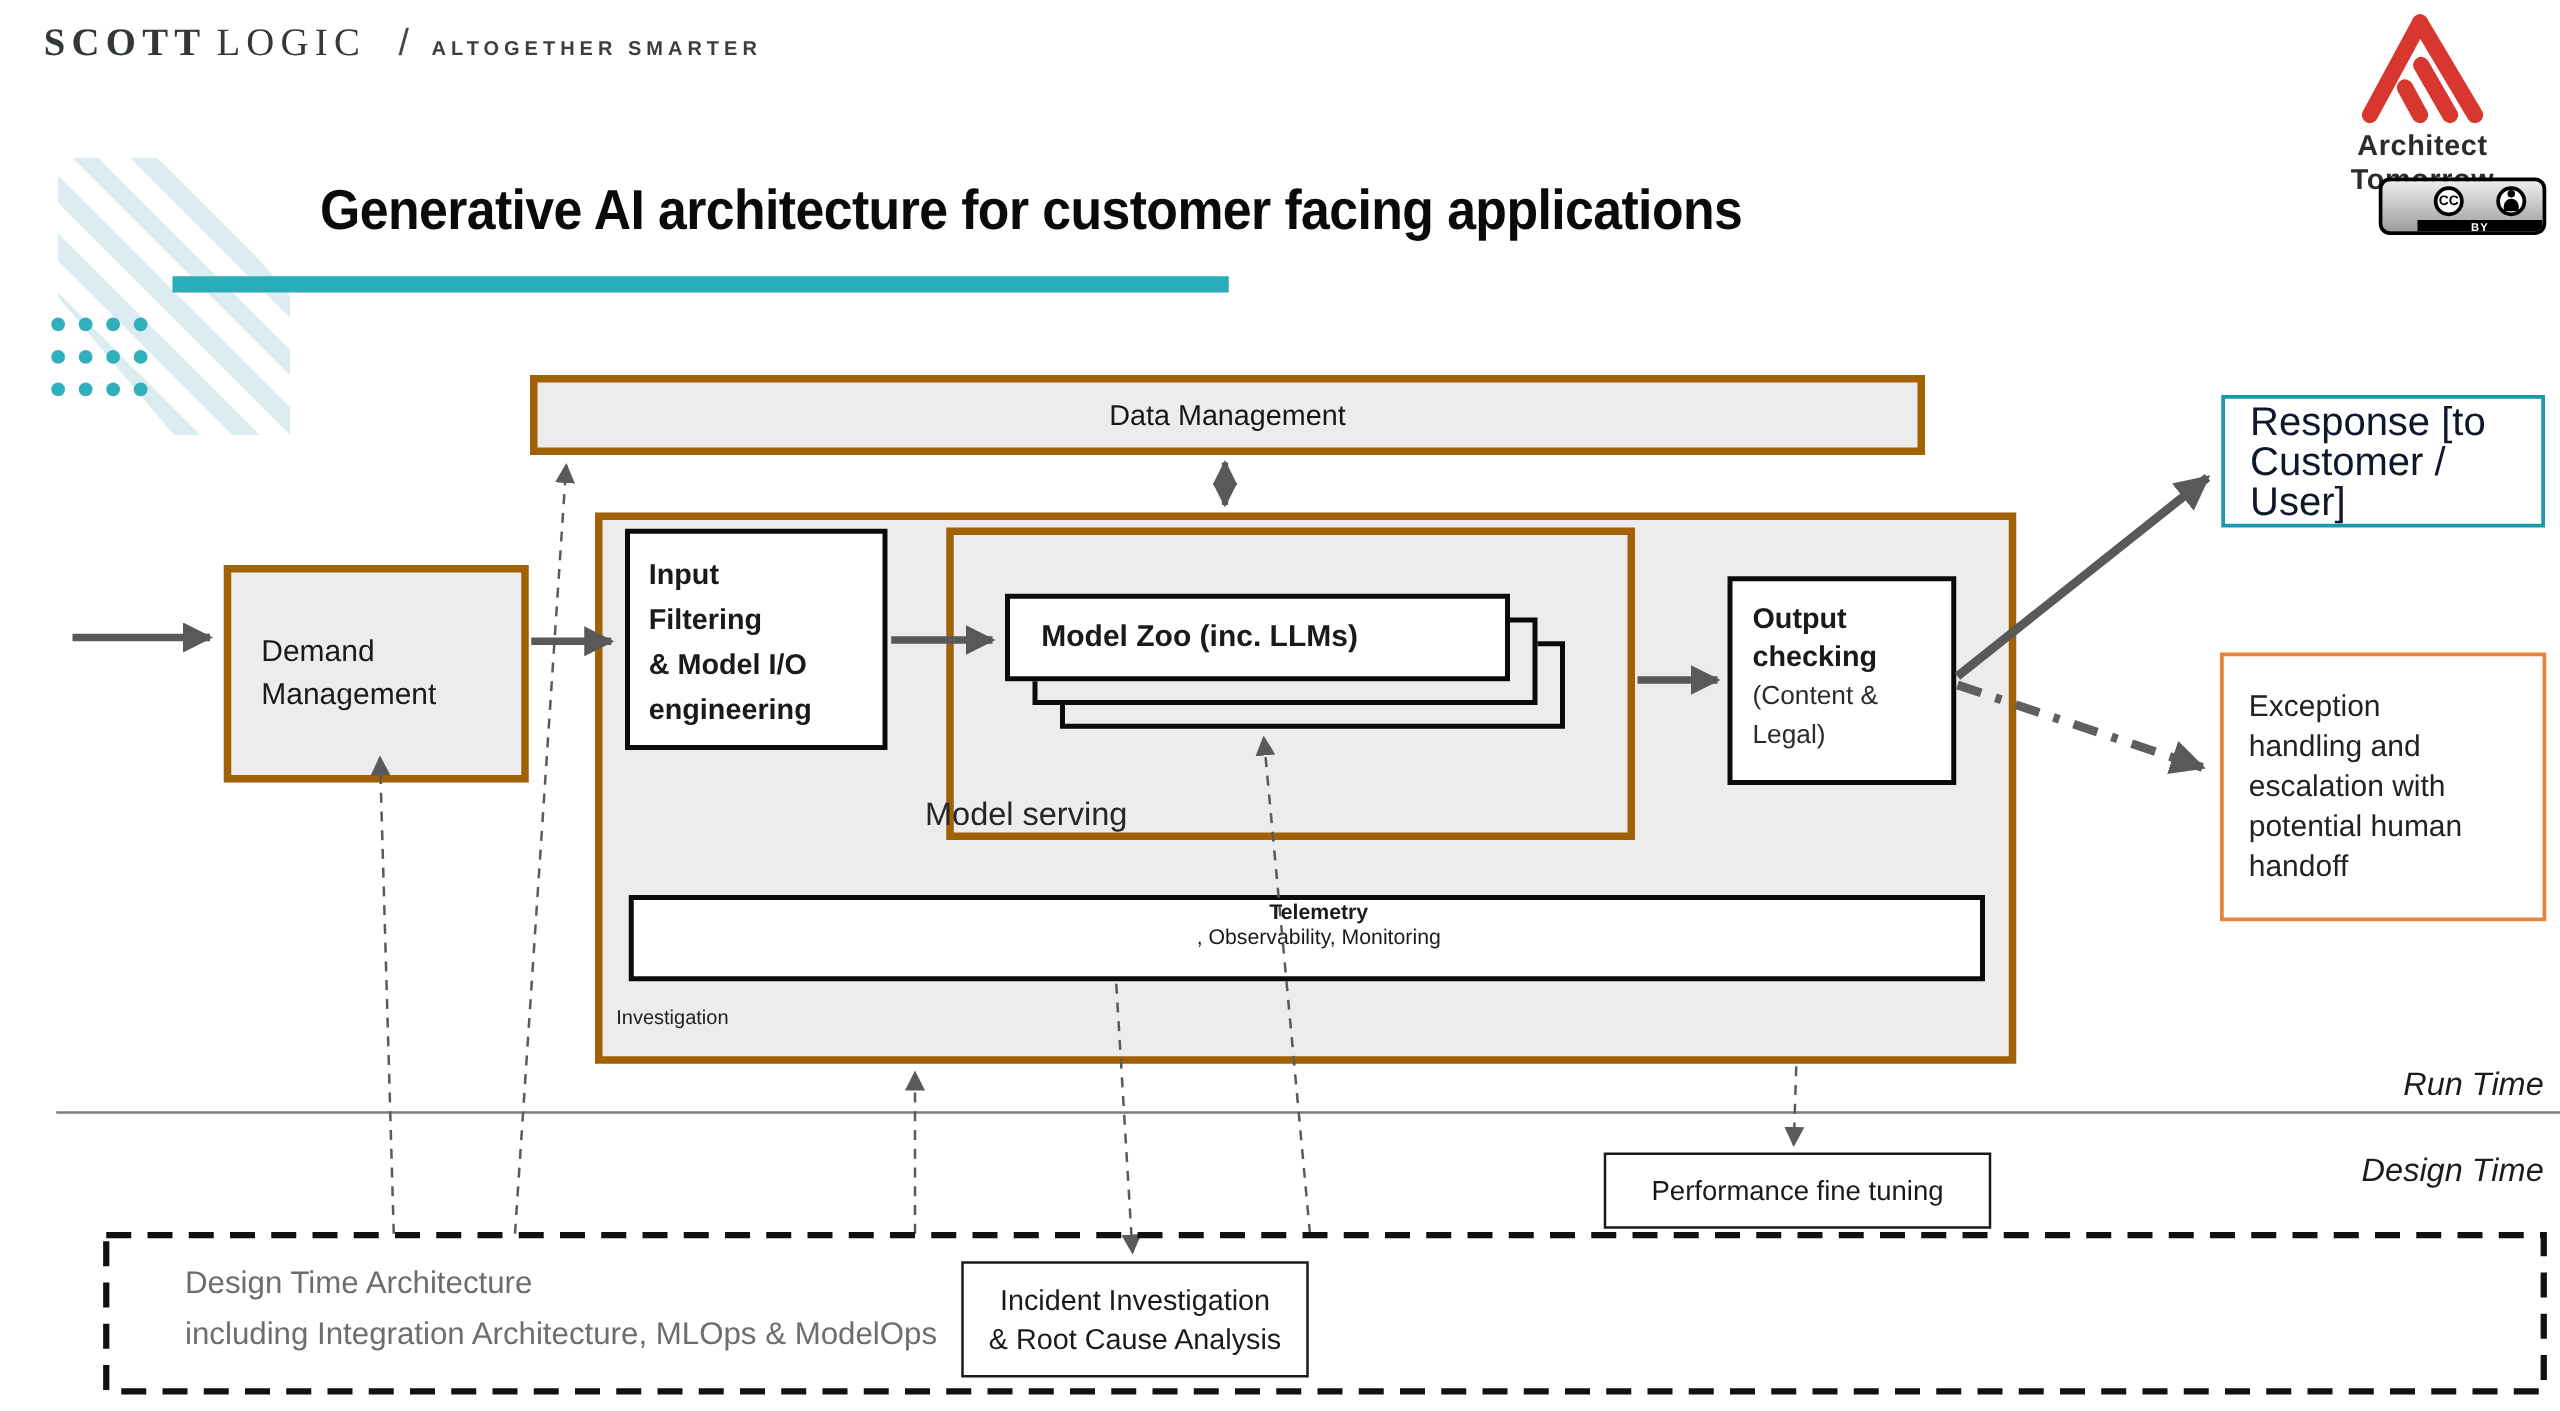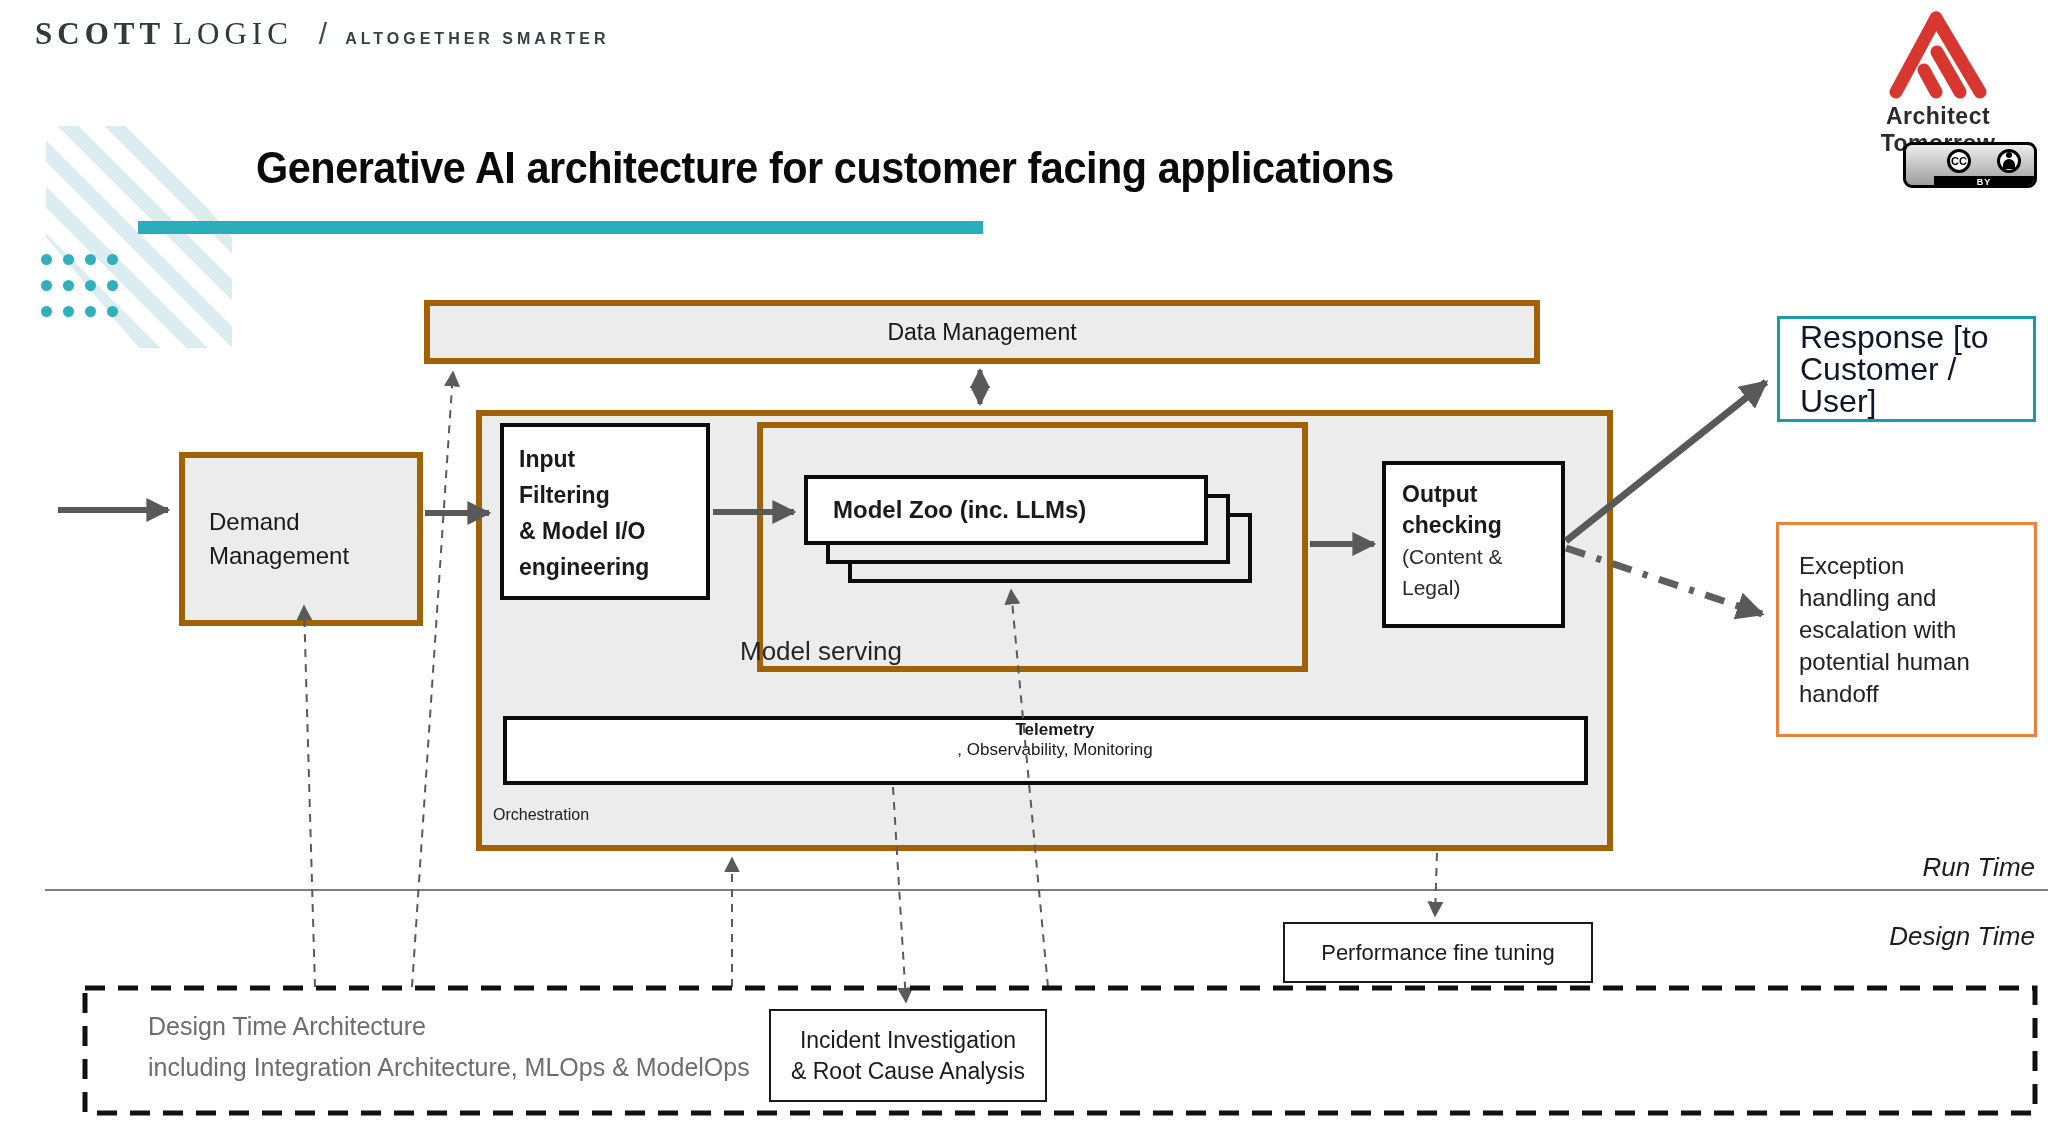--- a/index.html
+++ b/index.html
@@ -120,21 +120,21 @@
       </div>
     </div>
     <div class="cc-strip">BY</div>
   </div>
 
   <div class="abs greybox data-mgmt">
     <span>Data Management</span>
   </div>
 
   <div class="abs greybox orchestration"></div>
-  <div class="abs orch-label">Orchestration</div>
+  <div class="abs orch-label">Investigation</div>
 
   <div class="abs greybox demand pre">Demand
 Management</div>
 
   <div class="abs whitebox inputf pre">Input
 Filtering
 &amp; Model I/O
 engineering</div>
 
   <div class="abs greybox mserving"></div>

